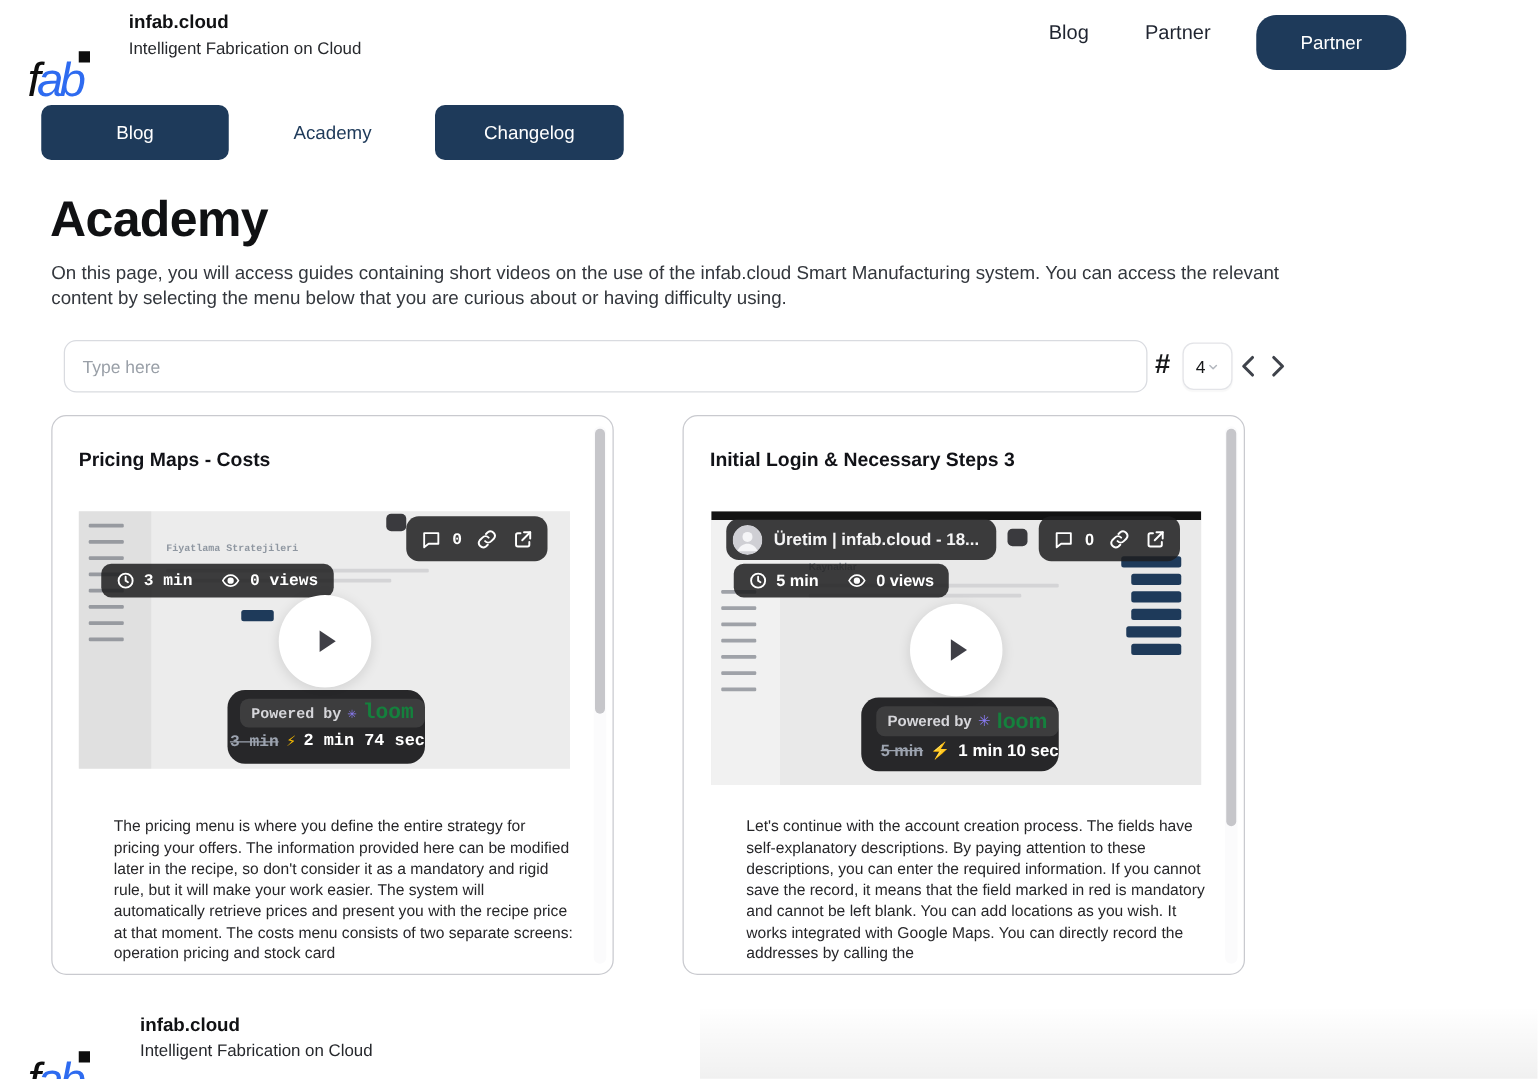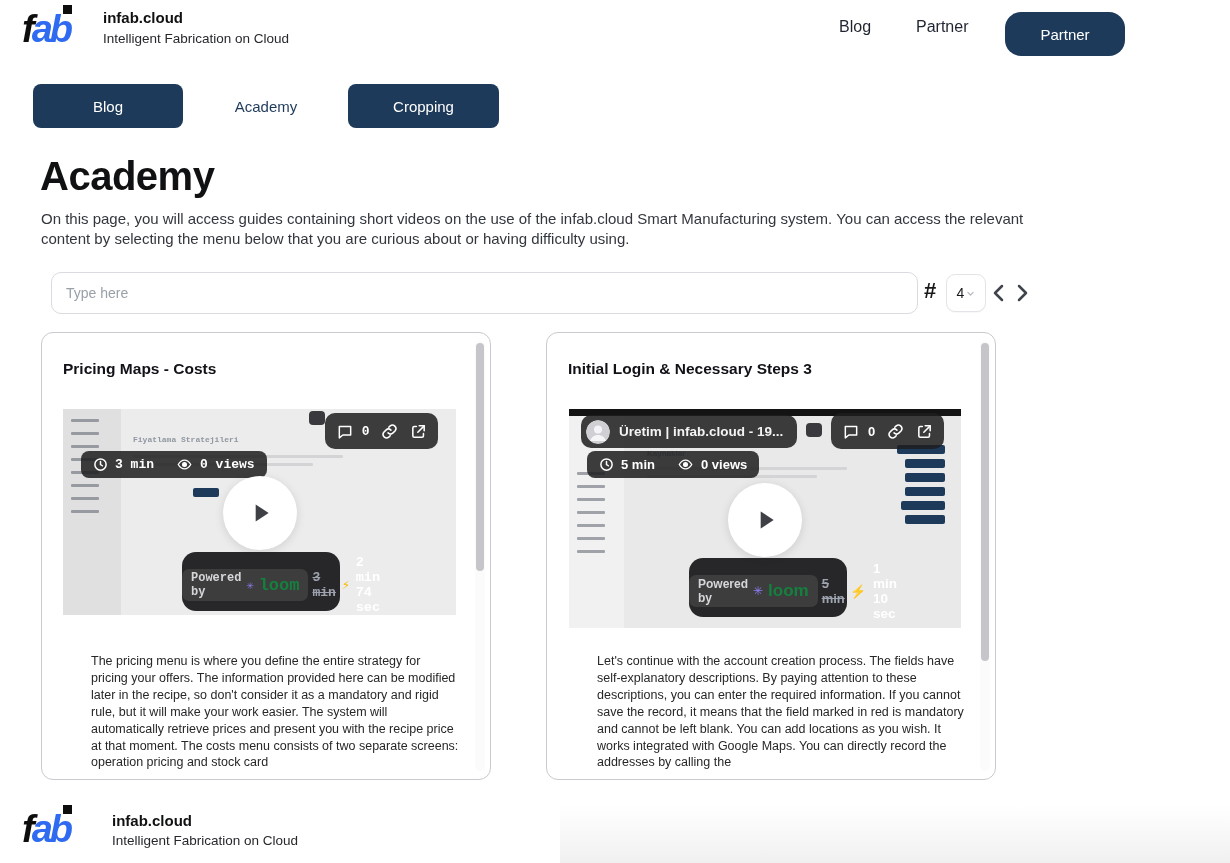--- a/index.html
+++ b/index.html
@@ -1,22 +1,22 @@
 <!DOCTYPE html>
 <html><head>
 <meta charset="utf-8">
 <style>
   * { margin:0; padding:0; box-sizing:border-box; }
   html,body { width:1230px; height:863px; background:#fff; overflow:hidden;
               font-family:"Liberation Sans", sans-serif; }
   .stage { position:absolute; top:0; left:0; width:1230px; height:863px; background:#fff; }
 
   
-  .logo { position:absolute; width:60px; height:50px; font-weight:700; font-style:italic;
-          font-size:38px; line-height:50px; letter-spacing:-3px; }
+  .logo { position:absolute; width:60px; height:50px; font-weight:400; font-style:italic;
+          font-size:38px; line-height:50px; letter-spacing:-3px;margin-top:36px; }
   .logo .lf { color:#0d0d0d; } .logo .lab { color:#2e6bf0; }
   .logo .logo-dot { position:absolute; top:1px; right:10px; width:9px; height:9px; background:#0d0d0d; }
 
   
   .hdr-brand-name { position:absolute; left:103px; top:9px; font-size:15px; font-weight:700; color:#101113; }
   .hdr-tagline   { position:absolute; left:103px; top:31px; font-size:13.5px; color:#26282c; }
   .nav-link { position:absolute; top:18px; font-size:16px; color:#1f2430; cursor:pointer; }
   .nav-blog { left:839px; } .nav-contact { left:916px; }
   .partner-btn { position:absolute; left:1005px; top:12px; width:120px; height:44px; border-radius:16px;
                  background:#1e3a5a; color:#fff; font-size:15px; display:flex; align-items:center;
@@ -85,21 +85,21 @@
   .v-icons-pill .cnt { color:#fff; font-size:13px; font-weight:600; margin-left:-4px; }
   .icon-btn { display:flex; align-items:center; cursor:pointer; }
   .v-meta-pill { position:absolute; left:18px; top:42px; height:27px; border-radius:8px;
                  background:rgba(30,30,32,0.86); display:inline-flex; align-items:center; gap:7px; padding:0 12px; }
   .v-meta-pill .mtxt { color:#fff; font-size:13px; font-weight:600; }
   .v-meta-gap { width:8px; }
   .play-btn { position:absolute; width:74px; height:74px; border-radius:50%; background:#fff;
               box-shadow:0 2px 10px rgba(0,0,0,0.12); display:flex; align-items:center; justify-content:center;
               cursor:pointer; }
   .powered-box { position:absolute; width:158px; height:59px; border-radius:14px; background:rgba(22,22,24,0.92);
-                 display:flex; flex-direction:row; align-items:center; padding-top:7px; gap:4px; }
+                 display:flex; flex-direction:column; align-items:flex-end; padding-top:7px; gap:4px; }
   .powered-row { display:flex; align-items:center; gap:5px; background:rgba(255,255,255,0.10);
                  border-radius:7px; padding:2px 9px; }
   .powered-row .ptxt { color:#d6d6da; font-size:12px; font-weight:600; }
   .powered-row .loom-flower { color:#8b7cf6; font-size:12px; }
   .powered-row .loom-word { color:#15803d; font-size:17px; font-weight:700; cursor:pointer; }
   .time-row { display:flex; align-items:center; gap:6px; }
   .time-row .orig { color:#9ca3af; font-size:13px; font-weight:600; text-decoration:line-through; }
   .time-row .bolt { color:#f5b900; font-size:13px; }
   .time-row .eff { color:#fff; font-size:13.5px; font-weight:700; }
 
@@ -120,21 +120,21 @@
   </div>
   <div class="hdr-brand-name">infab.cloud</div>
   <div class="hdr-tagline">Intelligent Fabrication on Cloud</div>
 
   <div class="nav-link nav-blog">Blog</div>
   <div class="nav-link nav-contact">Partner</div>
   <div class="partner-btn">Partner</div>
 
   <div class="tab-filled tab-blog">Blog</div>
   <div class="tab-text">Academy</div>
-  <div class="tab-filled tab-changelog">Cropping</div>
+  <div class="tab-filled tab-changelog">Changelog</div>
 
   <h1 class="page-title">Academy</h1>
   <p class="page-desc">On this page, you will access guides containing short videos on the use of the infab.cloud Smart Manufacturing system. You can access the relevant content by selecting the menu below that you are curious about or having difficulty using.</p>
 
   <input class="search-input" type="text" placeholder="Type here" style="">
   <div class="hash-symbol">#</div>
   <div class="page-size">
     <span class="num">4</span>
     <svg width="9" height="9" viewBox="0 0 24 24" fill="none" stroke="#b3b7be" stroke-width="3.2" stroke-linecap="round" stroke-linejoin="round">
       <path d="M5 9l7 7 7-7"></path>
@@ -264,21 +264,21 @@
       </div>
 
       <div class="v-title-pill">
         <span class="v-avatar">
           <svg width="24" height="24" viewBox="0 0 24 24">
               <circle cx="12" cy="12" r="12" fill="#cfcfd4"></circle>
             <circle cx="12" cy="9.5" r="4" fill="#f5f5f7"></circle>
             <path d="M4 21c1.5-4.5 5-6 8-6s6.5 1.5 8 6z" fill="#f5f5f7"></path>
             </svg>
         </span>
-        <span class="v-title-text">Üretim | infab.cloud - 19...</span>
+        <span class="v-title-text">Üretim | infab.cloud - 18...</span>
       </div>
       <div class="collapse-chip" style="left:237px; top:14px;"></div>
 
       <div class="v-icons-pill">
         <span class="icon-btn">
           <svg width="18" height="17" viewBox="0 0 24 24" fill="none" stroke="#fff" stroke-width="2.1" stroke-linejoin="round">
             <path d="M4 5h16v12H9l-5 4z"></path>
             </svg>
         </span>
         <span class="cnt">0</span>

